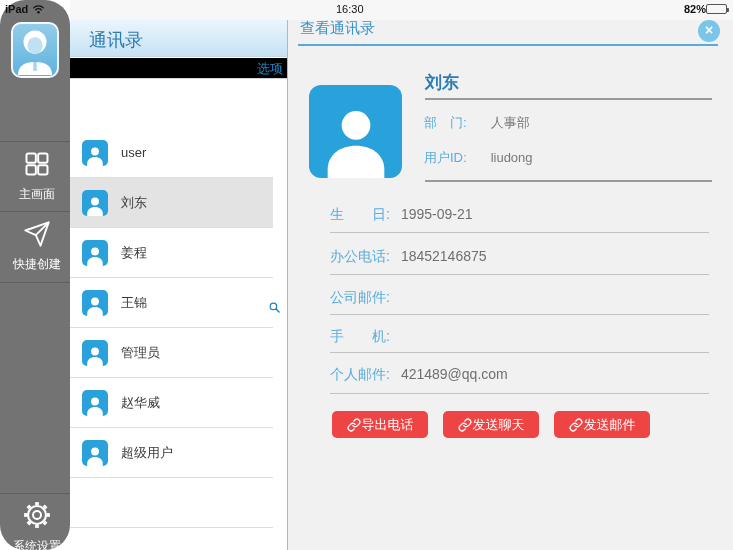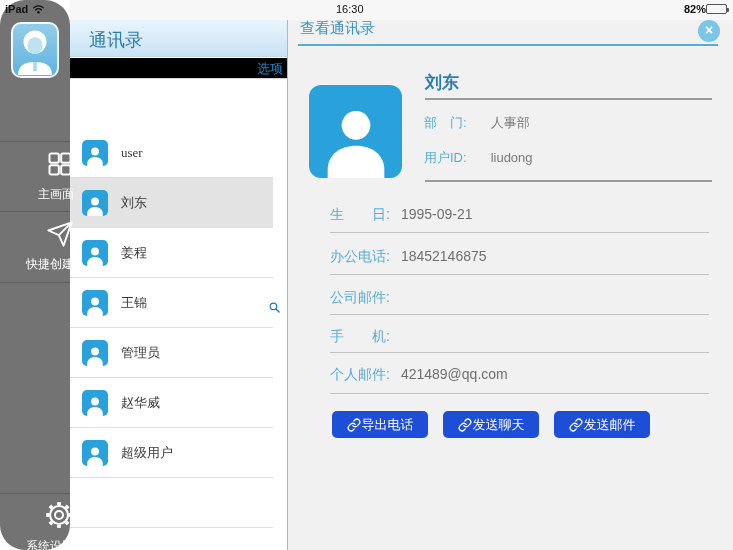--- a/index.html
+++ b/index.html
@@ -23,21 +23,21 @@
 
   
   .sidebar{position:absolute;left:0;top:0;width:70px;height:550px;background:#737373;z-index:5;border-radius:25px;}
   .side-avatar{
     position:absolute;left:11px;top:22px;width:48px;height:56px;border-radius:10px;
     border:2px solid rgba(255,255,255,.9);
     background:linear-gradient(#93cdea,#5fb2df);
     overflow:hidden;cursor:pointer;
   }
   .side-sep{position:absolute;left:0;width:70px;height:1px;background:rgba(0,0,0,.16);}
-  .side-item{position:absolute;left:0;width:74px;text-align:right;color:#fff;cursor:pointer;}
+  .side-item{position:absolute;left:0;width:74px;text-align:center;color:#fff;cursor:pointer;}
   .side-item .lbl{display:block;font-size:12px;color:#fff;margin-top:4px;}
   .side-icon{display:inline-block;}
 
   
   .middle{position:absolute;left:70px;top:0;width:218px;height:550px;background:#fff;border-right:1px solid #b6b6b6;}
   .mid-header{
     position:absolute;left:0;top:20px;width:100%;height:37px;
     background:linear-gradient(#ebf5fc,#c7e2f4);
     border-bottom:1px solid #c2d8e8;
     padding-left:8px;
@@ -54,21 +54,21 @@
   }
   .search-box{position:absolute;left:8px;top:5px;width:183px;height:21px;}
   .search-input{
     width:100%;height:100%;border:1px solid #d9d9d9;border-radius:5px;background:#fff;
     font-size:12px;color:#444;text-align:center;outline:none;padding:0 10px 0 22px;
     font-family:"Liberation Sans","DejaVu Sans",sans-serif;
   }
   .search-input::placeholder{color:#9aa0a6;}
   .search-mag{position:absolute;left:50px;top:4px;opacity:.75;}
 
-  .contact-list{position:absolute;left:0;top:128px;width:203px;font-family:Liberation Serif, serif;}
+  .contact-list{position:absolute;left:0;top:128px;width:203px;}
   .contact-row{
     position:relative;height:50px;display:flex;align-items:center;
     padding-left:12px;border-bottom:1px solid #dedede;background:#fff;cursor:pointer;
   }
   .contact-row.selected{background:#e3e3e3;}
   .contact-row.empty{background:transparent;}
   .c-avatar{
     width:26px;height:26px;border-radius:5px;background:#2ba1dc;
     display:flex;align-items:flex-end;justify-content:center;overflow:hidden;flex:0 0 auto;
   }
@@ -92,21 +92,21 @@
   .d-line-thick{position:absolute;left:137px;width:287px;height:2px;background:#9a9a9a;}
   .d-card-row{position:absolute;left:136px;font-size:13px;}
   .d-card-row .flabel{color:#58acdc;}
   .d-card-row .fvalue{color:#7a7a7a;margin-left:24px;}
   .d-field-row{position:absolute;left:42px;font-size:14px;}
   .d-field-row .flabel{color:#58acdc;}
   .d-field-row .fvalue{color:#6f6f6f;margin-left:11px;}
   .d-line-thin{position:absolute;left:42px;width:379px;height:1px;background:#c2c2c2;}
   .d-actions{position:absolute;left:44px;top:411px;display:flex;gap:15px;}
   .action-btn{
-    width:96px;height:27px;border:none;border-radius:5px;background:#1d4ed8;color:#fff;
+    width:96px;height:27px;border:none;border-radius:5px;background:#ef4444;color:#fff;
     font-size:13px;display:flex;align-items:center;justify-content:center;gap:1px;cursor:pointer;
     font-family:"Liberation Sans","DejaVu Sans",sans-serif;
   }
 
   svg{display:block;}
 </style>
 </head>
 <body>
 
 <svg width="0" height="0" style="position:absolute">

